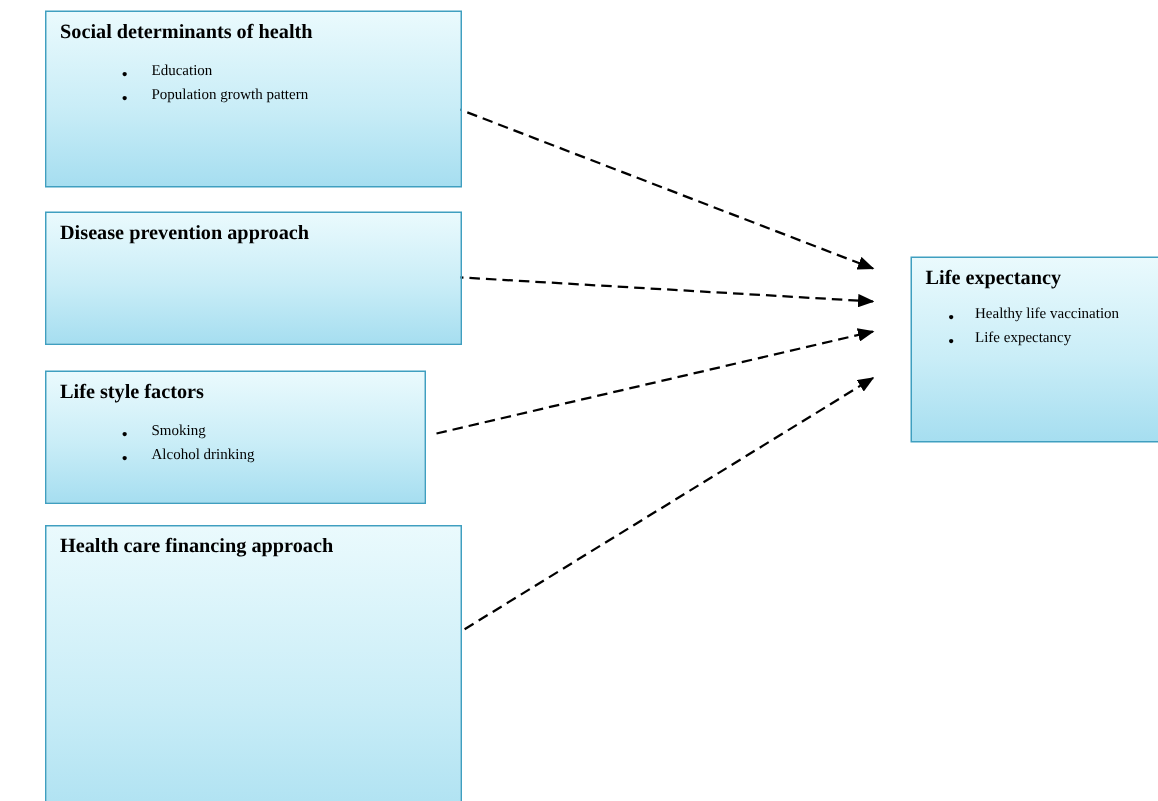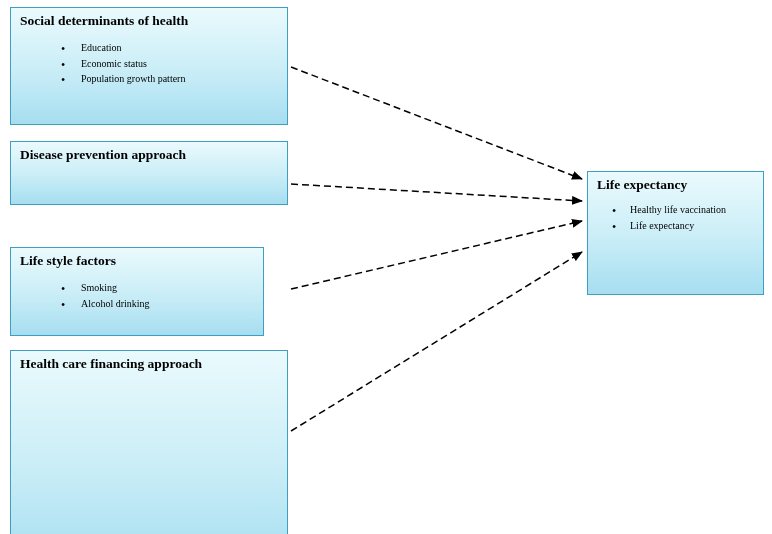--- a/index.html
+++ b/index.html
@@ -13,20 +13,21 @@
     width: 772px;
     height: 534px;
     background: #ffffff;
     overflow: hidden;
   }
   .box {
     position: absolute;
     box-sizing: border-box;
     background: linear-gradient(180deg, #eafafd 0%, #c9edf7 55%, #a6def0 100%);
     border: 1.6px solid #3f9fc0;
+    margin-left: 20px;
   }
   .box-title {
     font-weight: bold;
     font-size: 13.5px;
     color: #000000;
     padding: 5px 9px 0 9px;
     line-height: 1.25;
   }
   .box-list {
     margin: 11px 0 0 0;
@@ -76,26 +77,25 @@
     <line x1="291" y1="67" x2="582" y2="179" stroke="#000000" stroke-width="1.5" stroke-dasharray="7 4" marker-end="url(#ah)"></line>
     <line x1="291" y1="184" x2="582" y2="201" stroke="#000000" stroke-width="1.5" stroke-dasharray="7 4" marker-end="url(#ah)"></line>
     <line x1="291" y1="289" x2="582" y2="221" stroke="#000000" stroke-width="1.5" stroke-dasharray="7 4" marker-end="url(#ah)"></line>
     <line x1="291" y1="431" x2="582" y2="252" stroke="#000000" stroke-width="1.5" stroke-dasharray="7 4" marker-end="url(#ah)"></line>
   </svg>
 
   <div class="box" style="left:10px; top:7px; width:278px; height:118px;">
     <div class="box-title">Social determinants of health</div>
     <ul class="box-list">
       <li>Education</li>
-      <li>Economic status</li>
       <li>Population growth pattern</li>
     </ul>
   </div>
 
-  <div class="box" style="left:10px; top:141px; width:278px; height:64px;">
+  <div class="box" style="left:10px; top:141px; width:278px; height:89px;">
     <div class="box-title">Disease prevention approach</div>
   </div>
 
   <div class="box" style="left:10px; top:247px; width:254px; height:89px;">
     <div class="box-title">Life style factors</div>
     <ul class="box-list">
       <li>Smoking</li>
       <li>Alcohol drinking</li>
     </ul>
   </div>

